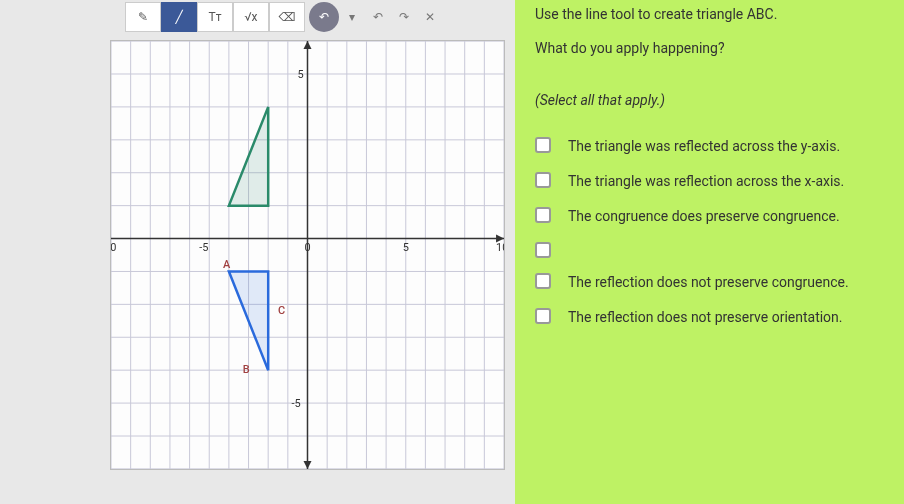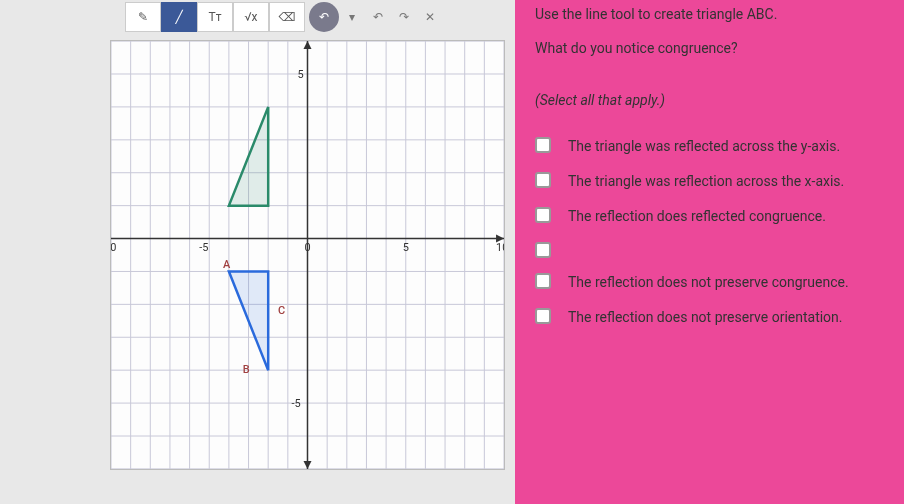--- a/index.html
+++ b/index.html
@@ -67,21 +67,21 @@
       margin-left: 100px;
       width: 395px;
       height: 430px;
       background: #fdfdfd;
       border: 1px solid #bbb;
       position: relative;
     }
     .right-panel {
       flex: 1;
       padding: 6px 20px 10px 20px;
-      background: #ec4899;
+      background: #bef264;
     }
     .instruction {
       font-size: 14px;
       color: #333;
       margin-bottom: 18px;
     }
     .question {
       font-size: 14px;
       color: #333;
       margin-bottom: 36px;
@@ -211,34 +211,34 @@
           <polygon points="118.5,231.53846153846152 158,330.7692307692308 158,231.53846153846152" class="tri2"></polygon>
           <text x="112.57500000000002" y="228.23076923076923" class="point-label">A</text>
           <text x="132.32500000000002" y="334.0769230769231" class="point-label">B</text>
           <text x="167.875" y="274.53846153846155" class="point-label">C</text>
         </svg>
     </div>
   </div>
 
   <div class="right-panel">
     <p class="instruction">Use the line tool to create triangle ABC.</p>
-    <p class="question">What do you notice congruence?</p>
+    <p class="question">What do you apply happening?</p>
     <p class="hint">(Select all that apply.)</p>
     <div id="options-container">
         <div class="option">
           <div class="checkbox"></div>
           <div class="option-text">The triangle was reflected across the y-axis.</div>
         </div>
         <div class="option">
           <div class="checkbox"></div>
           <div class="option-text">The triangle was reflection across the x-axis.</div>
         </div>
         <div class="option">
           <div class="checkbox"></div>
-          <div class="option-text">The reflection does reflected congruence.</div>
+          <div class="option-text">The congruence does preserve congruence.</div>
         </div>
         <div class="option">
           <div class="checkbox"></div>
         </div>
         <div class="option">
           <div class="checkbox"></div>
           <div class="option-text">The reflection does not preserve congruence.</div>
         </div>
         <div class="option">
           <div class="checkbox"></div>

